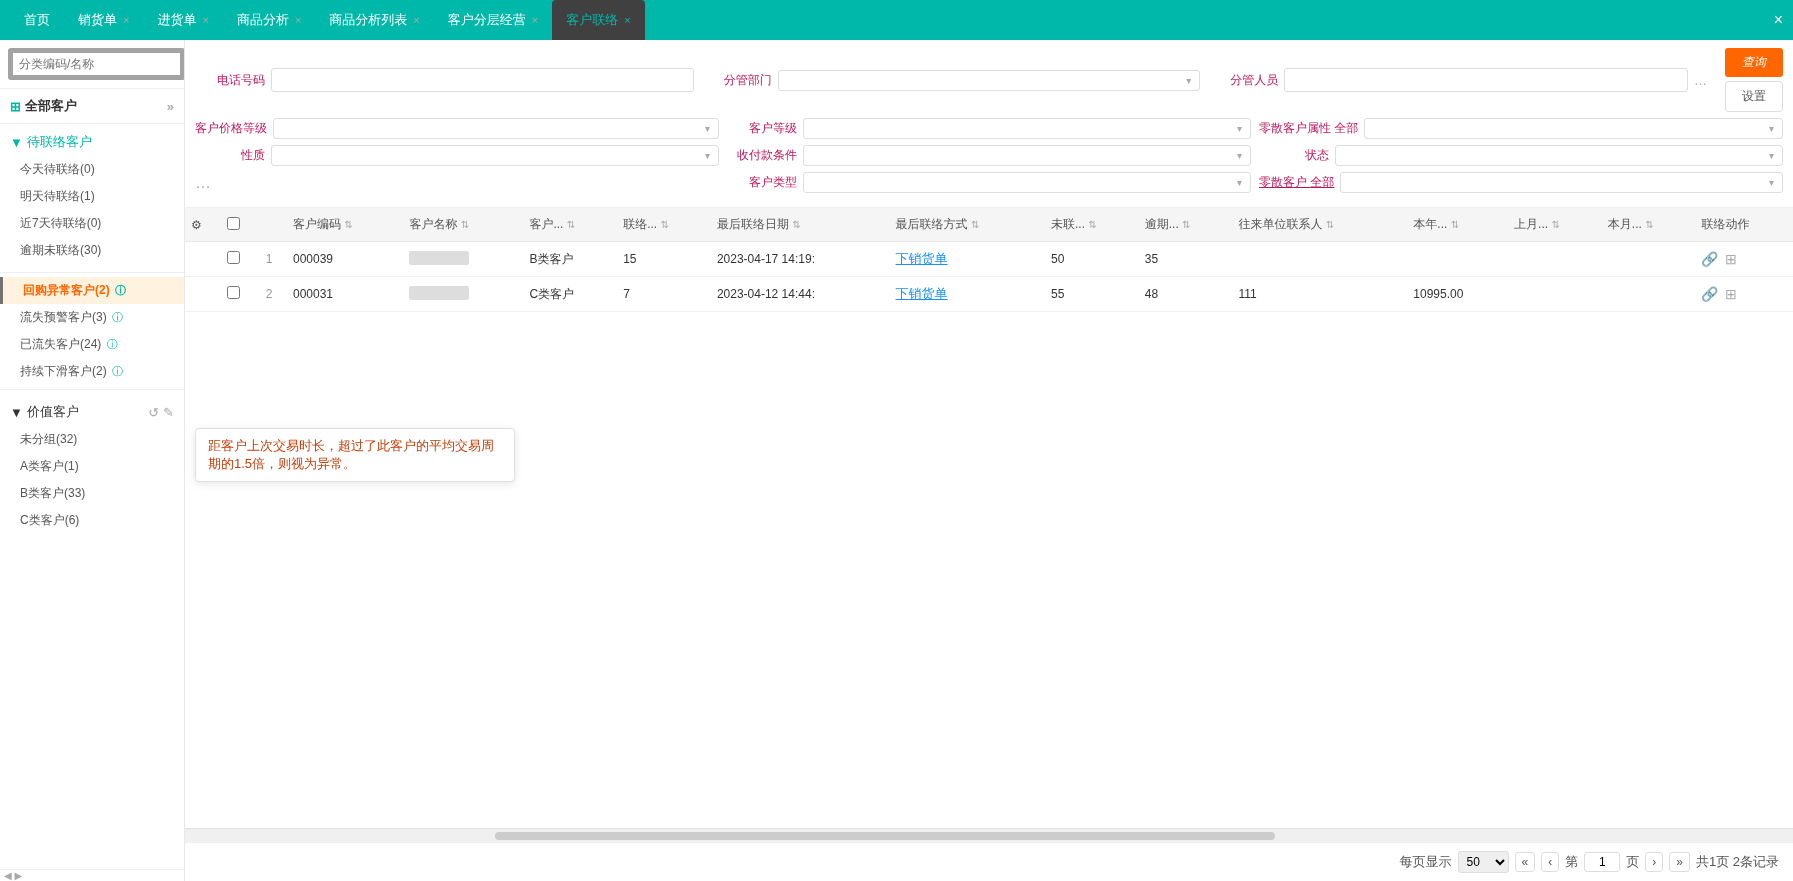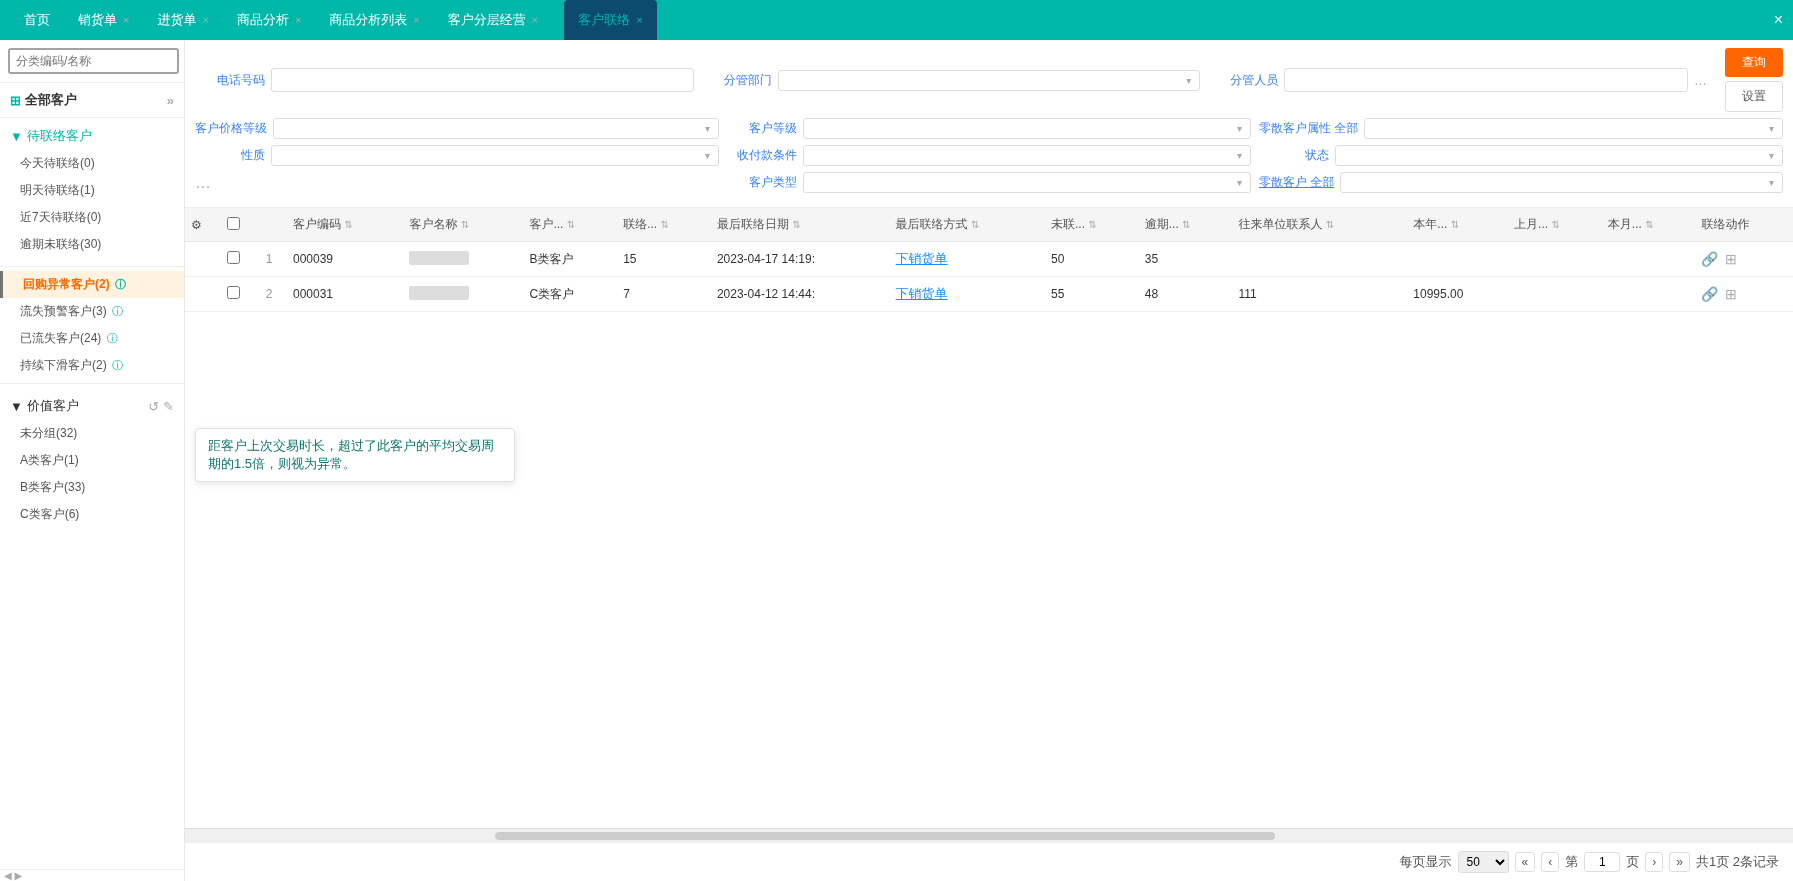--- a/index.html
+++ b/index.html
@@ -7,32 +7,32 @@
 
     
     .top-nav {
       display: flex; align-items: center; background: #00b8a9; height: 40px; padding: 0 10px;
       position: relative;
     }
     .nav-tab {
       display: flex; align-items: center; height: 40px; padding: 16px 14px; color: #fff;
       cursor: pointer; font-size: 13px; gap: 4px; white-space: nowrap;
     }
-    .nav-tab.active { background: #0c4a6e; color: #00b8a9; border-radius: 4px 4px 0 0; margin-left: 12px; }
+    .nav-tab.active { background: #404040; color: #00b8a9; border-radius: 4px 4px 0 0; }
     .nav-tab .close-x { font-size: 11px; color: #aaa; margin-left: 2px; }
     .nav-tab.active .close-x { color: #00b8a9; }
     .top-nav-close { position: absolute; right: 10px; top: 50%; transform: translateY(-50%); color: #fff; cursor: pointer; font-size: 16px; }
 
     
     .main-layout { display: flex; height: calc(881px - 40px); }
 
     
     .sidebar { width: 185px; background: #fff; border-right: 1px solid #e8e8e8; display: flex; flex-direction: column; overflow: hidden; flex-shrink: 0; }
     .sidebar-search { display: flex; align-items: center; padding: 8px 8px; border-bottom: 1px solid #eee; }
-    .sidebar-search input { flex: 1; border: 2px solid #a3a3a3; border-radius: 3px; padding: 4px 6px; font-size: 12px; outline: none; }
+    .sidebar-search input { flex: 1; border: 5px solid #a3a3a3; border-radius: 3px; padding: 4px 6px; font-size: 12px; outline: none; }
     .sidebar-search .search-icon { margin-left: 4px; color: #999; cursor: pointer; }
     .sidebar-all { display: flex; align-items: center; padding: 8px 10px; font-size: 13px; font-weight: bold; color: #333; border-bottom: 1px solid #eee; gap: 4px; }
     .sidebar-all .icon-grid { color: #00b8a9; }
     .sidebar-collapse-btn { margin-left: auto; color: #aaa; cursor: pointer; }
     .sidebar-section { padding: 4px 0; }
     .sidebar-section-title { display: flex; align-items: center; padding: 5px 10px; color: #00b8a9; font-size: 12px; cursor: pointer; gap: 4px; }
     .sidebar-item { padding: 5px 10px 5px 20px; color: #555; font-size: 12px; cursor: pointer; white-space: nowrap; }
     .sidebar-item.active { background: #fff3e0; color: #ff6600; font-weight: bold; border-left: 3px solid #737373; }
     .sidebar-divider { height: 1px; background: #eee; margin: 4px 0; }
     .sidebar-group { padding: 4px 0; }
@@ -47,45 +47,45 @@
     .filter-bar input { border: 1px solid #ddd; border-radius: 3px; padding: 5px 8px; font-size: 12px; width: 220px; outline: none; }
     .filter-search-btn { background: none; border: none; cursor: pointer; color: #999; }
     .more-conditions { display: flex; align-items: center; gap: 3px; color: #00b8a9; cursor: pointer; font-size: 12px; background: none; border: none; }
     .my-customers { display: flex; align-items: center; gap: 4px; color: #555; font-size: 12px; cursor: pointer; }
     .export-btn { margin-left: auto; display: flex; align-items: center; gap: 3px; color: #555; cursor: pointer; font-size: 12px; background: none; border: none; }
 
     
     .filter-form { background: #fff; border-bottom: 1px solid #eee; padding: 8px 10px; }
     .filter-row { display: flex; align-items: center; gap: 8px; margin-bottom: 6px; }
     .filter-field { display: flex; align-items: center; flex: 1; gap: 6px; }
-    .filter-field label { color: #3b82f6; font-size: 12px; white-space: nowrap; min-width: 70px; text-align: right; }
+    .filter-field label { color: #be185d; font-size: 12px; white-space: nowrap; min-width: 70px; text-align: right; }
     .filter-input { flex: 1; border: 1px solid #ddd; border-radius: 3px; padding: 4px 8px; font-size: 12px; outline: none; }
     .filter-select { flex: 1; border: 1px solid #ddd; border-radius: 3px; padding: 4px 8px; font-size: 12px; outline: none; display: flex; align-items: center; justify-content: space-between; cursor: pointer; background: #fff; }
     .filter-select-arrow { color: #aaa; font-size: 10px; }
     .filter-actions { display: flex; flex-direction: column; gap: 4px; margin-left: 10px; }
-    .btn-query { background: #ff6600; color: #fff; border: none; border-radius: 3px; padding: 6px 16px; cursor: pointer; font-size: 12px; }
+    .btn-query { background: #ff6600; color: #fff; border: none; border-radius: 3px; padding: 6px 16px; cursor: pointer; font-size: 12px; font-style: italic; }
     .btn-settings { background: #fff; color: #555; border: 1px solid #ddd; border-radius: 3px; padding: 6px 16px; cursor: pointer; font-size: 12px; }
     .dots-btn { background: none; border: none; cursor: pointer; color: #aaa; }
 
     
     .table-area { flex: 1; overflow: auto; padding: 0; position: relative; }
     table { width: 100%; border-collapse: collapse; font-size: 12px; }
     thead tr { background: #f5f5f5; }
     thead th { padding: 8px 6px; text-align: left; color: #555; font-weight: normal; border-bottom: 1px solid #e8e8e8; white-space: nowrap; font-size: 12px; }
     thead th .sort-icon { color: #aaa; font-size: 10px; }
     tbody tr { border-bottom: 1px solid #f0f0f0; }
     tbody td { padding: 8px 6px; color: #333; white-space: nowrap; font-size: 12px; }
     .link-text { color: #1890ff; cursor: pointer; text-decoration: underline; }
     .action-icons { display: flex; gap: 6px; }
     .action-icon { color: #aaa; cursor: pointer; font-size: 14px; }
 
     
     .tooltip-box {
       position: absolute; left: 10px; top: 220px; background: #fff; border: 1px solid #e0e0e0;
-      border-radius: 4px; padding: 8px 12px; font-size: 12px; color: #0f766e; max-width: 320px;
+      border-radius: 4px; padding: 8px 12px; font-size: 12px; color: #c2410c; max-width: 320px;
       box-shadow: 0 2px 8px rgba(0,0,0,0.1); z-index: 100;
     }
 
     
     .h-scroll { height: 14px; background: #f0f0f0; border-top: 1px solid #e0e0e0; position: relative; }
     .h-scroll-thumb { height: 8px; background: #ccc; border-radius: 4px; width: 780px; position: absolute; left: 310px; top: 3px; cursor: pointer; }
 
     
     .pagination { display: flex; align-items: center; justify-content: flex-end; padding: 8px 14px; gap: 6px; border-top: 1px solid #eee; background: #fff; font-size: 12px; color: #555; }
     .page-label { color: #555; }

